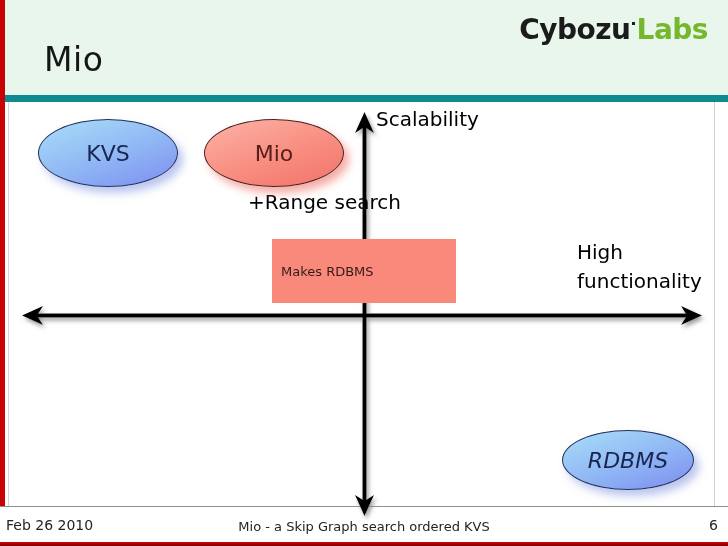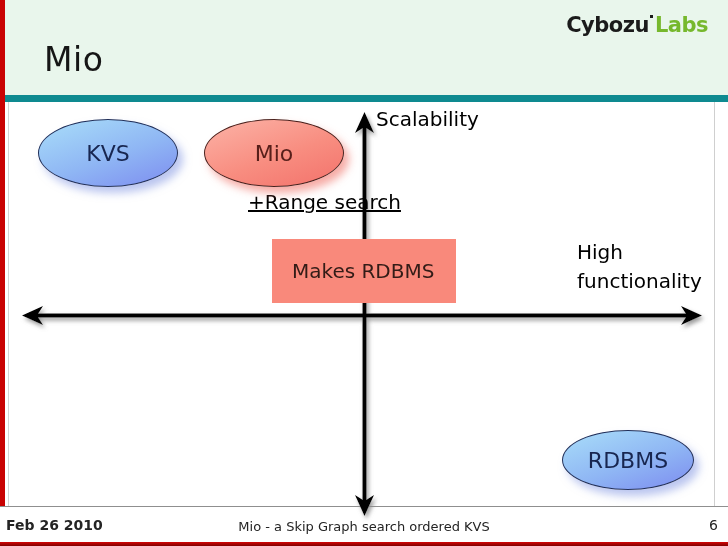--- a/index.html
+++ b/index.html
@@ -15,58 +15,58 @@
     position:absolute;left:8px;top:102px;width:705px;height:404px;
     border-left:1px solid #d4d4d4;border-right:1px solid #cfcfcf;
   }
   .footer-separator{position:absolute;left:0;top:506px;right:0;height:1px;background:#8f8f8f;}
   .red-bar-bottom{position:absolute;left:0;bottom:0;right:0;height:4px;
     background:linear-gradient(#d40505,#7e0000);}
   
   .slide-title{
     position:absolute;left:44px;top:40px;font-size:33px;color:#161616;letter-spacing:0.5px;
   }
-  .logo{position:absolute;top:13px;right:20px;font-size:21px;font-weight:bold;letter-spacing:-0.5px;margin-left:24px;}
+  .logo{position:absolute;top:13px;right:20px;font-size:28px;font-weight:bold;letter-spacing:-0.5px;margin-left:24px;}
   .logo .brand{color:#1b1b1b;}
   .logo .dot{display:inline-block;width:3px;height:3px;background:#1b1b1b;
     vertical-align:14px;margin:0 2px 0 1px;}
   .logo .suffix{color:#76b82d;}
   
   .axes-svg{position:absolute;left:0;top:0;width:728px;height:546px;z-index:3;pointer-events:none;}
   
   .diag-label{position:absolute;font-size:20px;color:#000000;z-index:4;}
   .y-axis-label{left:376px;top:107px;}
   .x-axis-label{left:577px;top:238px;width:138px;line-height:29px;}
-  .annotation{left:248px;top:190px;text-decoration:underline;}
+  .annotation{left:248px;top:190px;}
   
   .node{
     position:absolute;border-radius:50%;display:flex;align-items:center;justify-content:center;
     font-size:22px;z-index:5;
   }
   .node-blue{
     background:linear-gradient(160deg,#a9def9 0%,#8fb6f4 55%,#7d8cf0 100%);
     border:1.5px solid #22305a;color:#182650;
     box-shadow:5px 6px 9px rgba(130,150,225,0.55);
   }
   .node-red{
     background:linear-gradient(160deg,#fcb3a7 0%,#f88d80 55%,#f3726b 100%);
     border:1.5px solid #4a201c;color:#571f1a;
     box-shadow:5px 6px 9px rgba(240,115,105,0.6);
   }
   .node-kvs{left:38px;top:119px;width:138px;height:66px;}
   .node-mio{left:204px;top:119px;width:138px;height:66px;}
-  .node-rdbms{left:562px;top:430px;width:130px;height:58px;}
+  .node-rdbms{left:562px;top:430px;width:130px;height:58px;font-style:italic;}
   
   .callout{
     position:absolute;left:272px;top:239px;width:184px;height:64px;z-index:6;
-    background:#f9897b;color:#331c17;font-size:20px;line-height:27px;
-    display:flex;flex-direction:column;justify-content:center;padding-left:20px;box-sizing:border-box;
+    background:#f9897b;color:#331c17;font-size:13px;line-height:27px;
+    display:flex;flex-direction:column;justify-content:center;padding-left:9px;box-sizing:border-box;
   }
   
-  .footer-date{position:absolute;left:6px;top:517px;font-size:14px;color:#242424;font-weight:bold;}
+  .footer-date{position:absolute;left:6px;top:517px;font-size:14px;color:#242424;}
   .footer-title{position:absolute;left:0;right:0;top:519px;text-align:center;font-size:13px;color:#242424;}
   .footer-page{position:absolute;right:10px;top:517px;font-size:14px;color:#242424;}
 </style>
 </head>
 <body>
 
 <div class="slide">
 
   <div class="top-band"></div>
   <div class="red-bar-left"></div>

